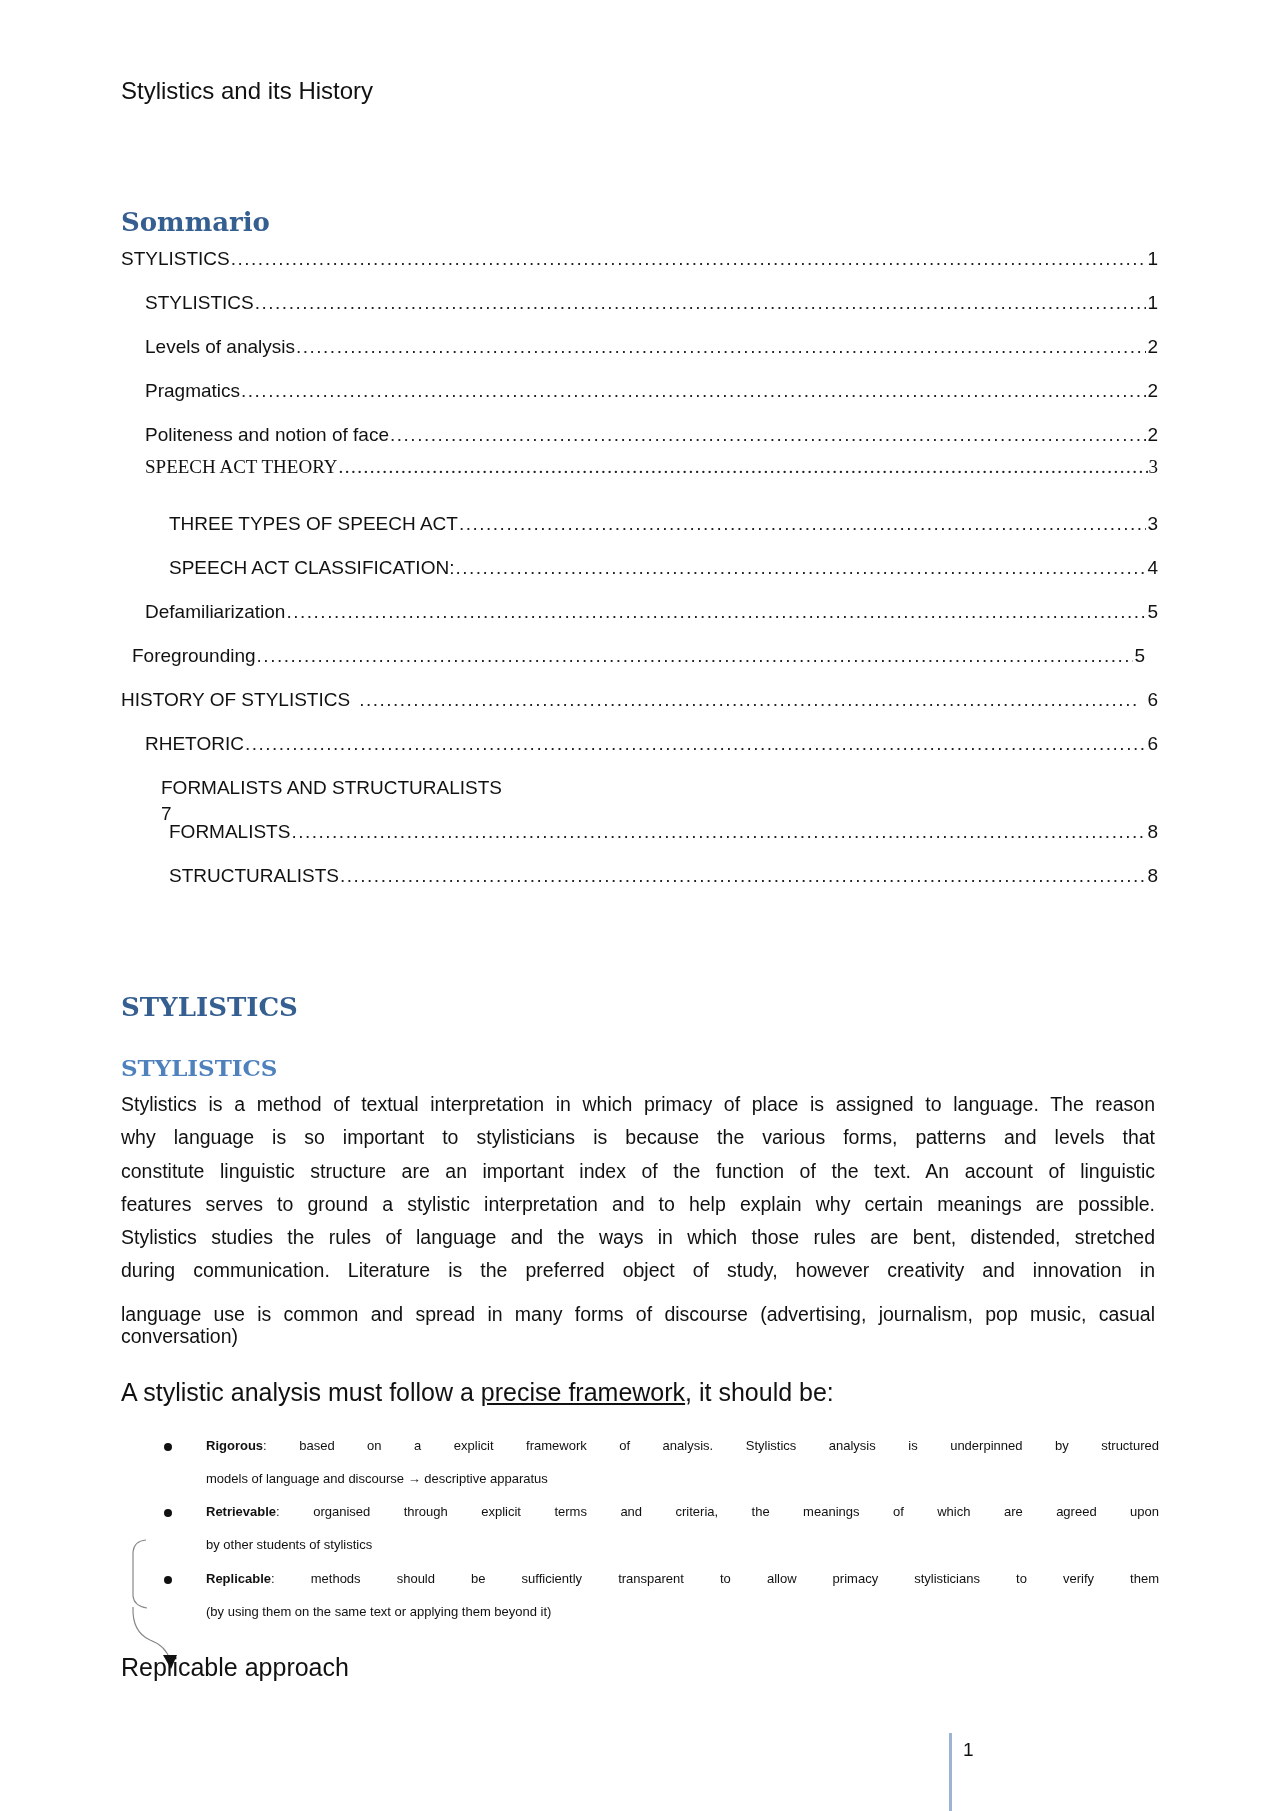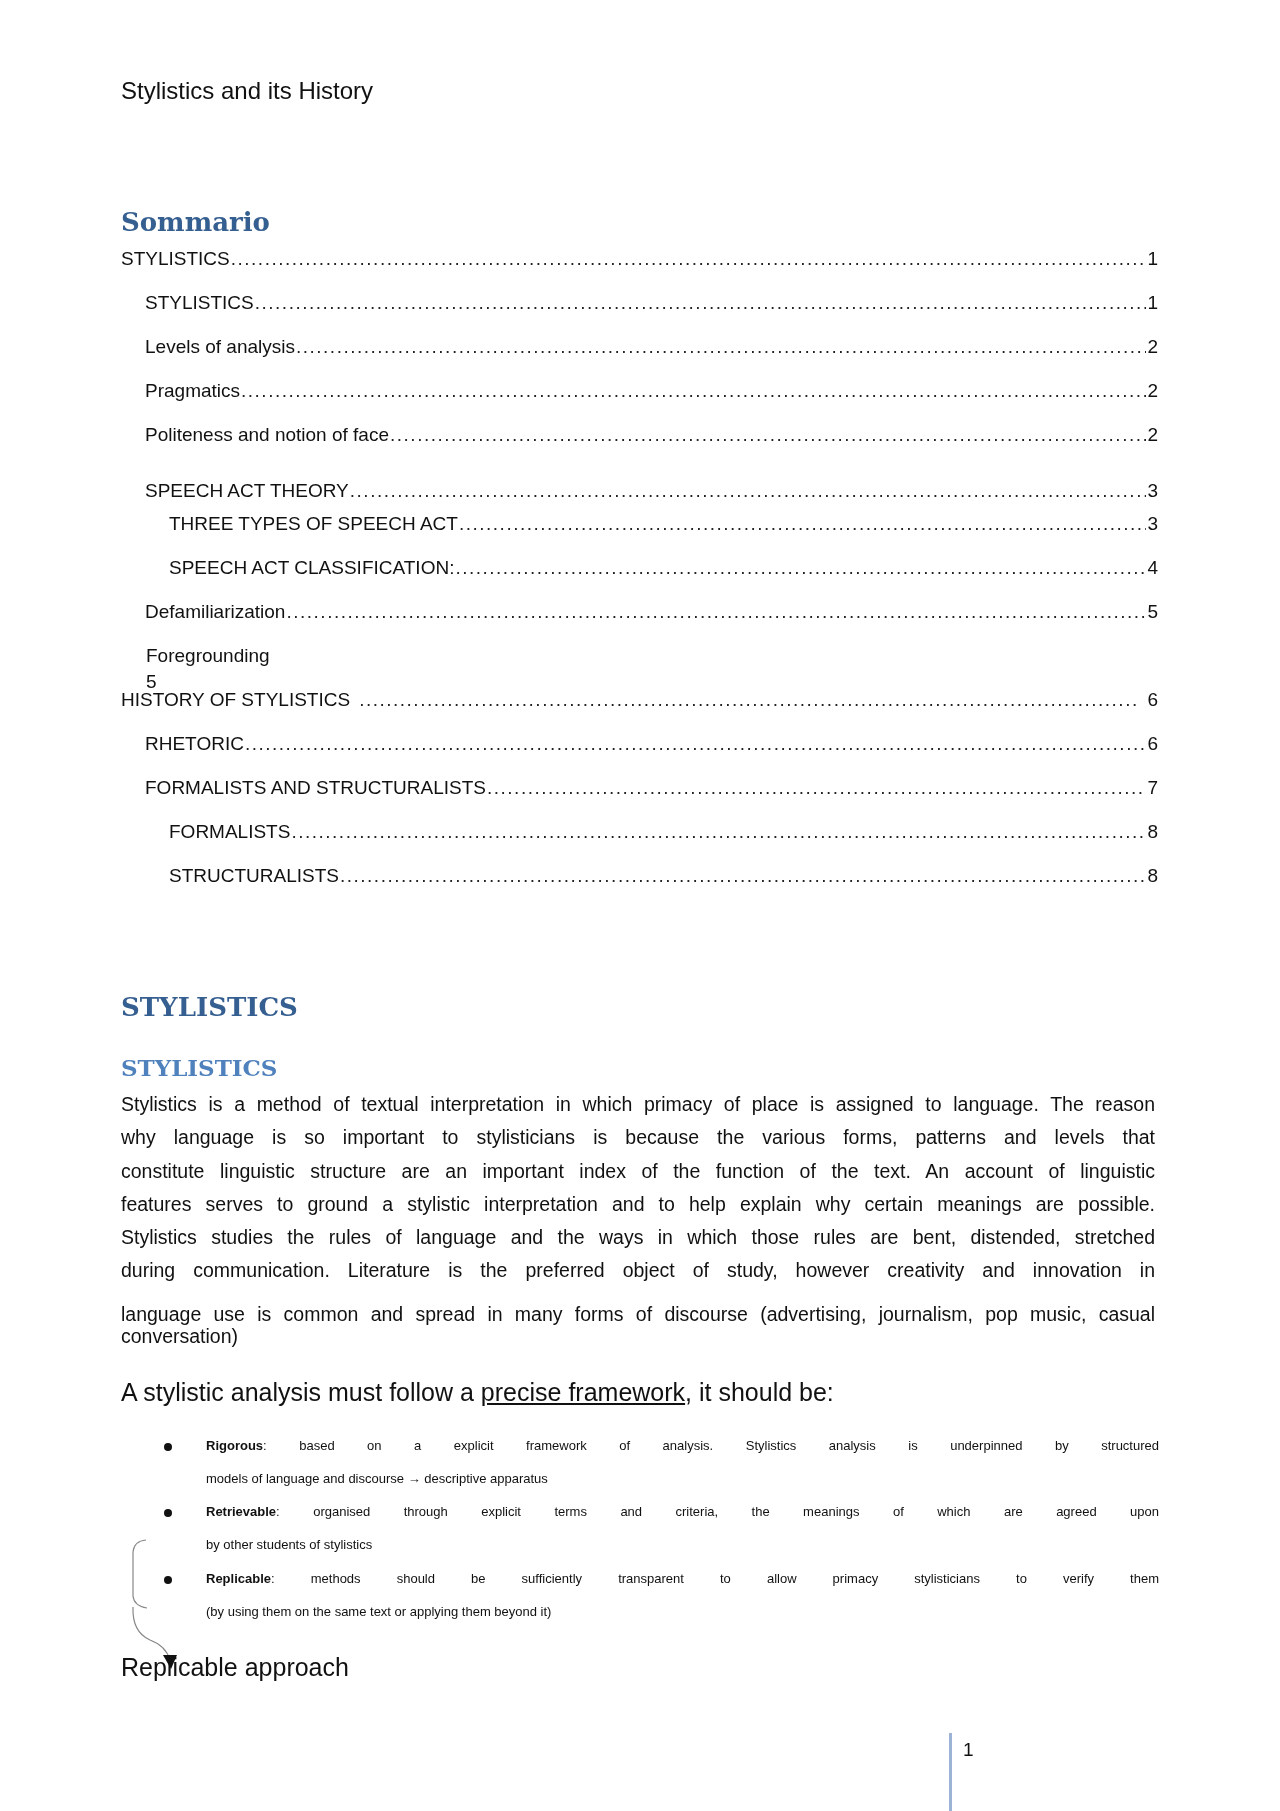--- a/index.html
+++ b/index.html
@@ -60,56 +60,56 @@
     <div class="toc-row" style="top: 378.3px; left: 145px; width: 1013px;">
       <span class="lbl">Pragmatics</span>
       <span class="dots"></span>
       <span class="pg">2</span>
     </div>
     <div class="toc-row" style="top: 422.4px; left: 145px; width: 1013px;">
       <span class="lbl">Politeness and notion of face</span>
       <span class="dots"></span>
       <span class="pg">2</span>
     </div>
-    <div class="toc-row" style="top: 478px; left: 145px; width: 1013px;">
+    <div class="toc-row" style="top: 454px; left: 145px; width: 1013px; font-family: Liberation Serif, serif;">
       <span class="lbl">SPEECH ACT THEORY</span>
       <span class="dots"></span>
       <span class="pg">3</span>
     </div>
     <div class="toc-row" style="top: 510.6px; left: 169px; width: 989px;">
       <span class="lbl">THREE TYPES OF SPEECH ACT</span>
       <span class="dots"></span>
       <span class="pg">3</span>
     </div>
     <div class="toc-row" style="top: 554.7px; left: 169px; width: 989px;">
       <span class="lbl">SPEECH ACT CLASSIFICATION:</span>
       <span class="dots"></span>
       <span class="pg">4</span>
     </div>
     <div class="toc-row" style="top: 598.8px; left: 145px; width: 1013px;">
       <span class="lbl">Defamiliarization</span>
       <span class="dots"></span>
       <span class="pg">5</span>
     </div>
-    <div class="toc-row" style="top: 642.9px; left: 145px; width: 1013px; flex-direction: column;">
+    <div class="toc-row" style="top: 642.9px; left: 132px; width: 1013px;">
       <span class="lbl">Foregrounding</span>
       <span class="dots"></span>
       <span class="pg">5</span>
     </div>
     <div class="toc-row" style="top: 687px; left: 121px; width: 1037px; gap: 8px;">
       <span class="lbl">HISTORY OF STYLISTICS</span>
       <span class="dots"></span>
       <span class="pg">6</span>
     </div>
     <div class="toc-row" style="top: 731.1px; left: 145px; width: 1013px;">
       <span class="lbl">RHETORIC</span>
       <span class="dots"></span>
       <span class="pg">6</span>
     </div>
-    <div class="toc-row" style="top: 775.2px; left: 145px; width: 1013px;">
+    <div class="toc-row" style="top: 775.2px; left: 160px; width: 1013px; flex-direction: column;">
       <span class="lbl">FORMALISTS AND STRUCTURALISTS</span>
       <span class="dots"></span>
       <span class="pg">7</span>
     </div>
     <div class="toc-row" style="top: 819.3px; left: 169px; width: 989px;">
       <span class="lbl">FORMALISTS</span>
       <span class="dots"></span>
       <span class="pg">8</span>
     </div>
     <div class="toc-row" style="top: 863.4px; left: 169px; width: 989px;">

